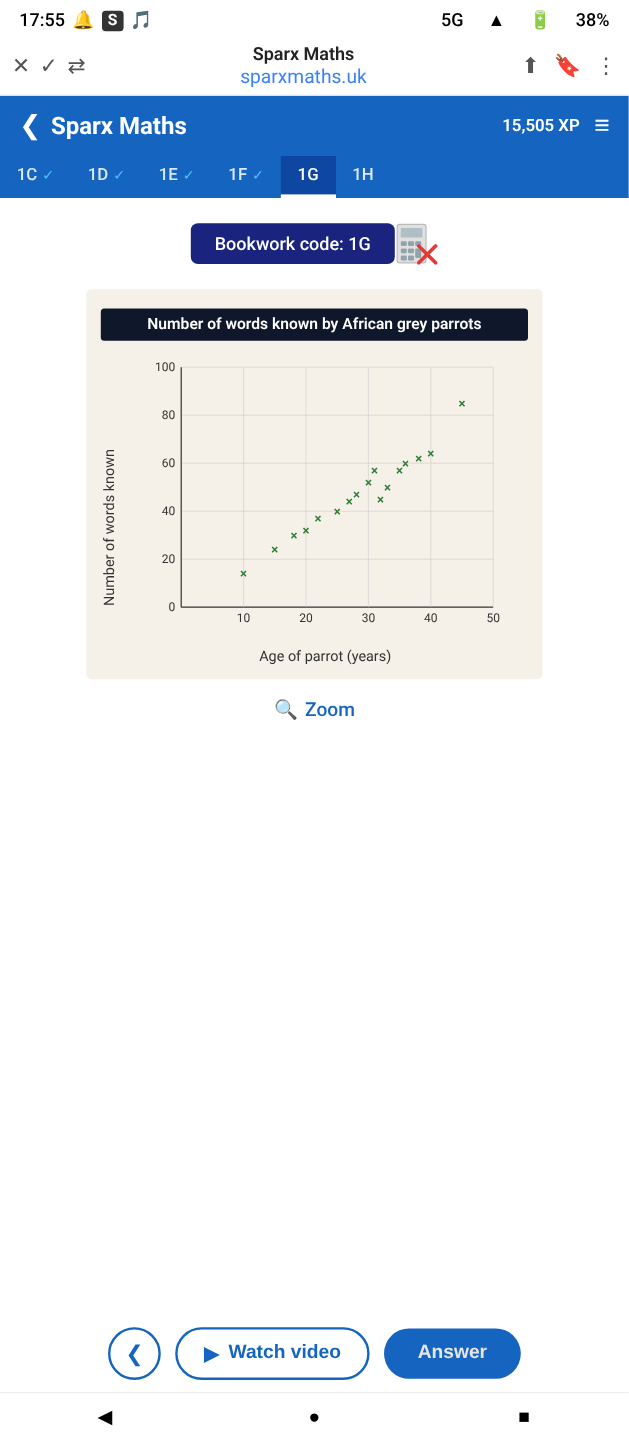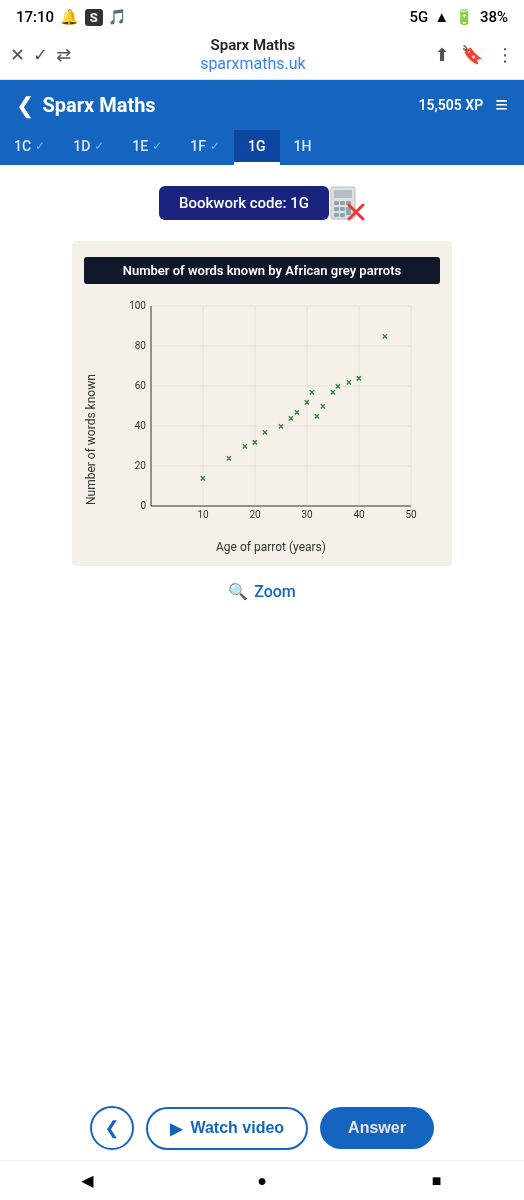--- a/index.html
+++ b/index.html
@@ -16,21 +16,21 @@
     .status-bar {
       display: flex;
       justify-content: space-between;
       align-items: center;
       padding: 8px 16px 4px;
       background: #fff;
       font-size: 15px;
       font-weight: 500;
     }
     .status-left { display: flex; align-items: center; gap: 6px; }
-    .status-right { display: flex; align-items: center; gap: 6px; }
+    .status-right { display: flex; align-items: center; gap: 20px; }
 
     
     .browser-bar {
       display: flex;
       align-items: center;
       padding: 6px 10px;
       background: #fff;
       border-bottom: 1px solid #e0e0e0;
       gap: 8px;
     }
@@ -277,21 +277,21 @@
       align-items: center;
       justify-content: center;
       cursor: pointer;
     }
   </style>
 </head>
 <body>
 
 <div class="status-bar">
   <div class="status-left">
-    <span>17:10</span>
+    <span>17:55</span>
     <span>🔔</span>
     <span style="font-weight:700;background:#333;color:#fff;padding:1px 5px;border-radius:3px;font-size:13px;">S</span>
     <span>🎵</span>
   </div>
   <div class="status-right">
     <span>5G</span>
     <span>▲</span>
     <span>🔋</span>
     <span>38%</span>
   </div>

